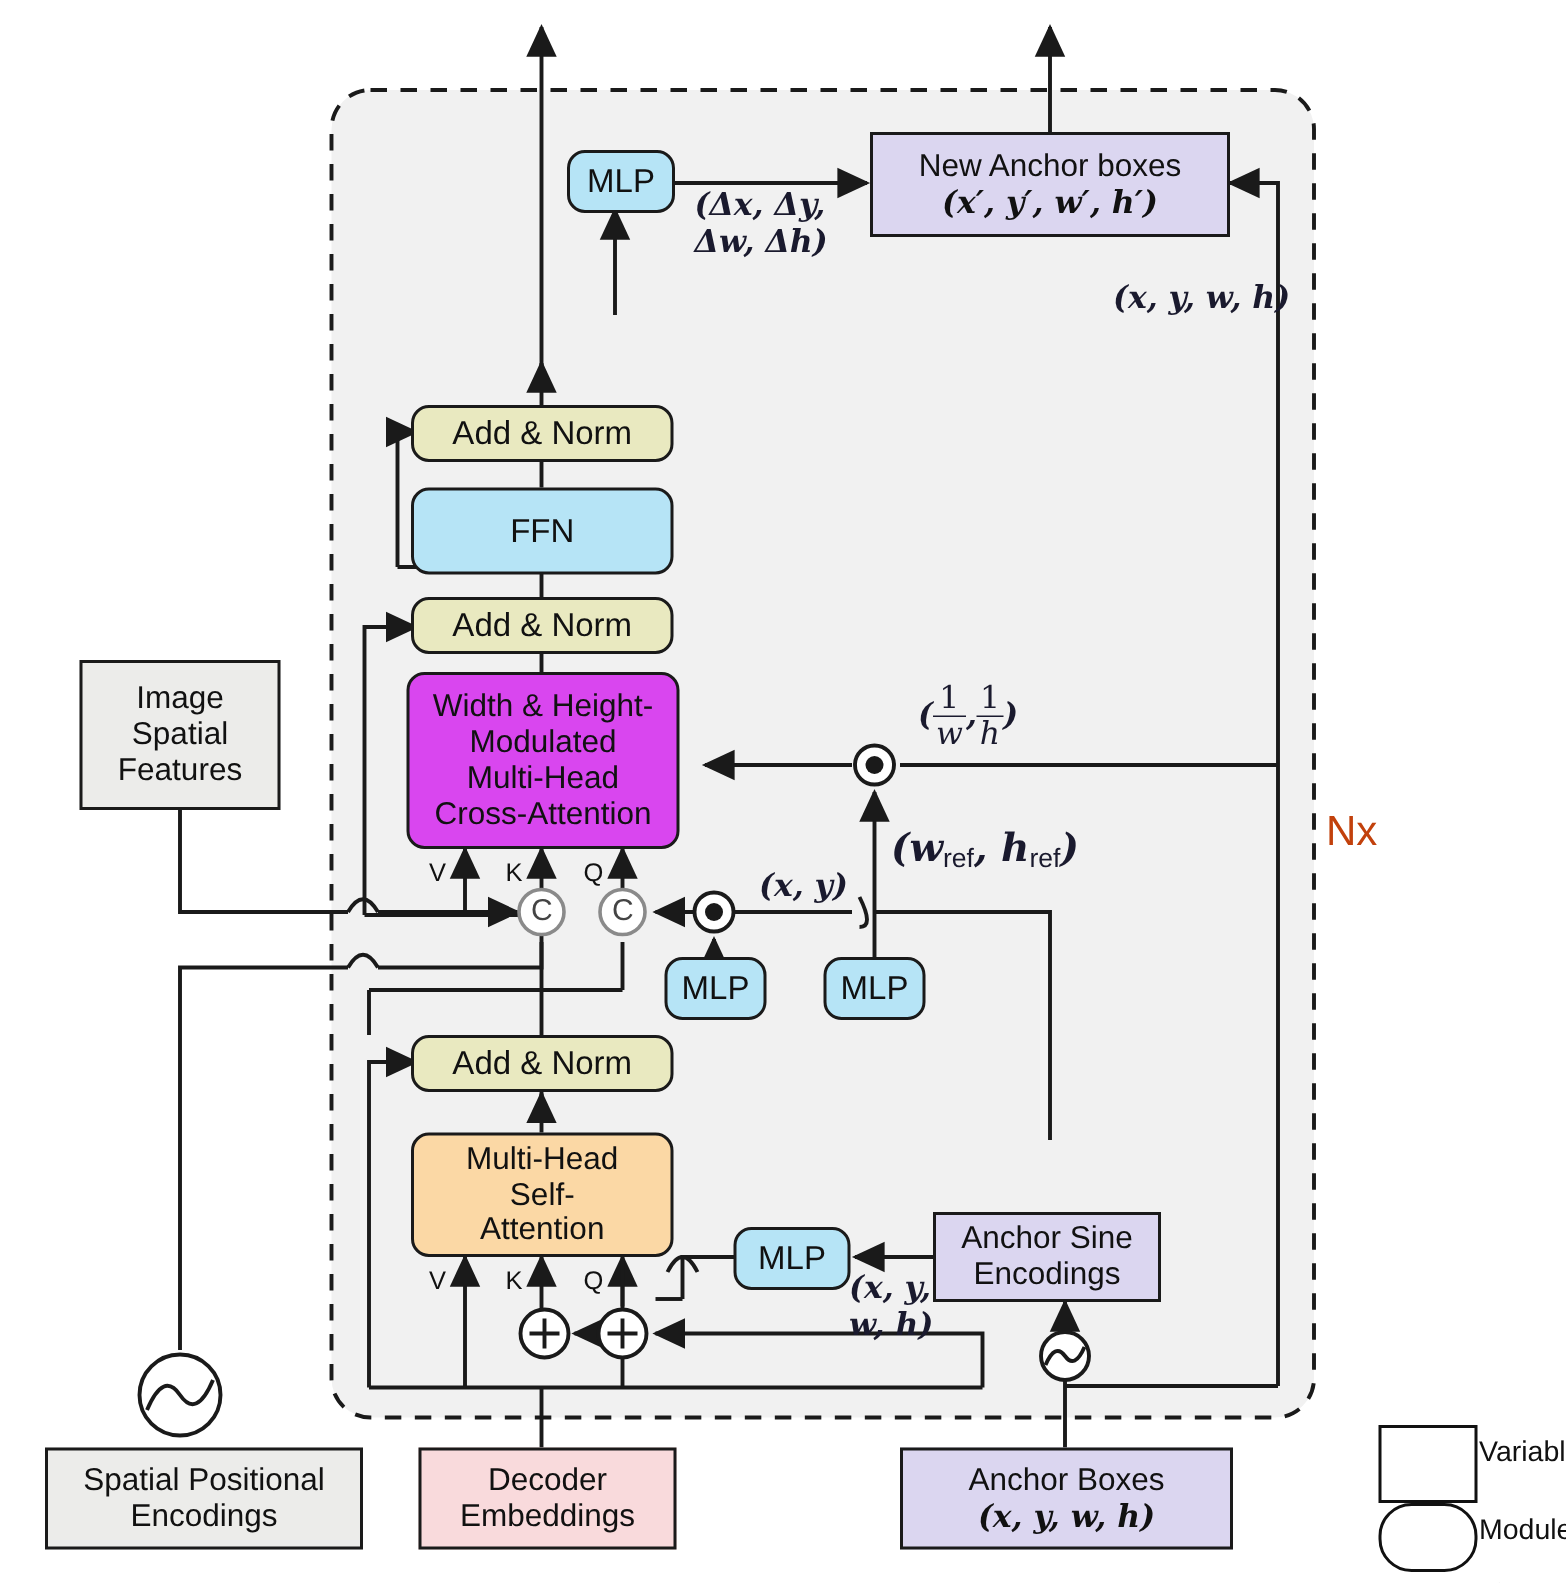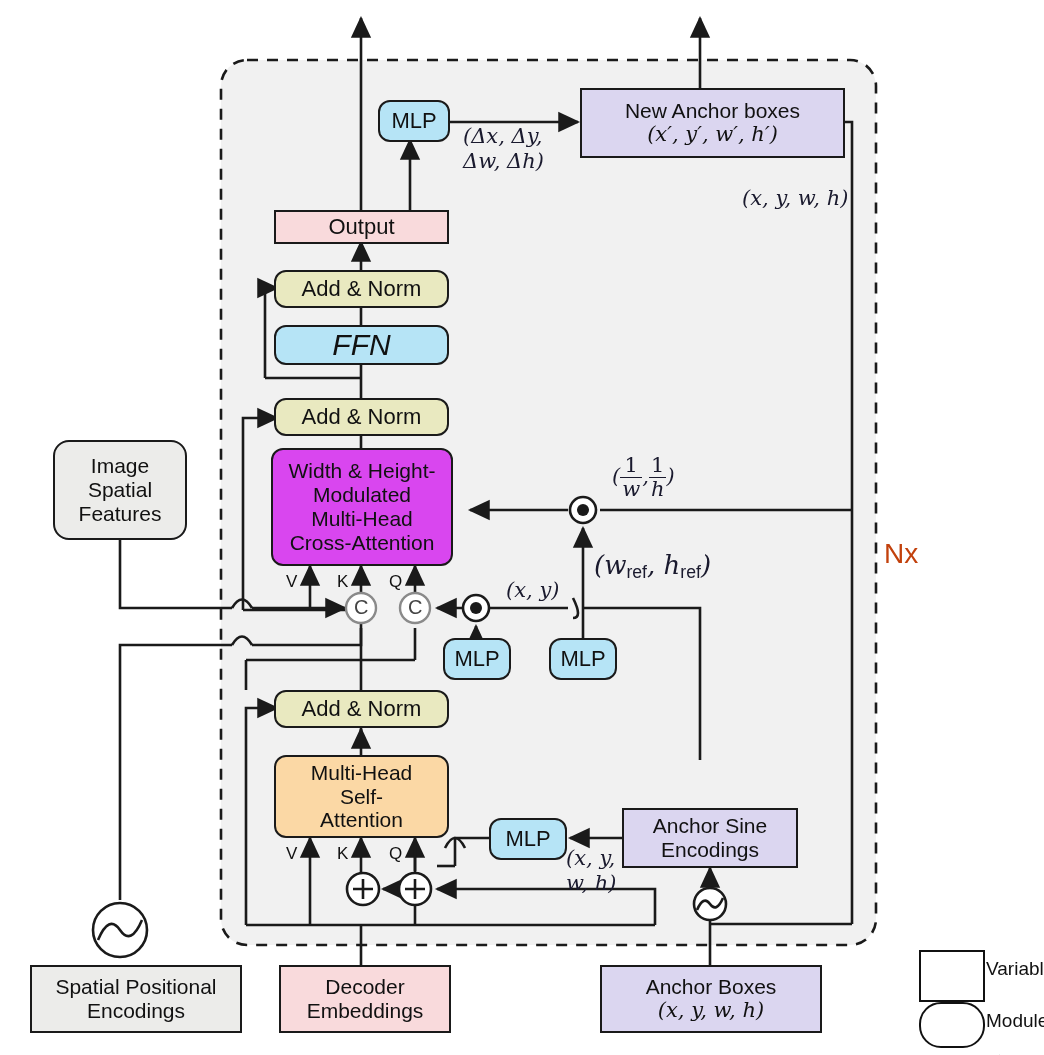--- a/index.html
+++ b/index.html
@@ -5,21 +5,21 @@
   html,body{margin:0;padding:0;background:#fff;}
   body{font-family:"Liberation Sans",sans-serif;}
   #stage{position:relative;width:1044px;height:1055px;background:#ffffff;overflow:hidden;padding-left:40px;}
   svg#wires{position:absolute;left:0;top:0;width:1044px;height:1055px;}
   .box{position:absolute;box-sizing:border-box;border:2px solid #1a1a1a;
        display:flex;flex-direction:column;align-items:center;justify-content:center;
        text-align:center;color:#111;line-height:1.14;}
   .var{border-radius:0;}
   .mod{border-radius:12px;}
   .lbl{position:absolute;color:#1a1a2e;line-height:1.18;white-space:nowrap;}
-  .mathi{font-family:"DejaVu Serif",serif;font-style:italic;}
+  .mathi{font-family:"DejaVu Serif",serif;font-style:italic;font-weight:bold;}
   .frac{display:inline-block;vertical-align:middle;text-align:center;font-family:"DejaVu Serif",serif;}
   .frac .num{display:block;font-style:normal;line-height:1;padding:0 2px;}
   .frac .bar{display:block;border-top:1.6px solid #1a1a2e;margin:1px 0;}
   .frac .den{display:block;font-style:italic;line-height:1;padding:0 2px;}
   .sub{font-size:0.68em;vertical-align:-0.22em;font-style:normal;}
   .portlbl{position:absolute;font-size:17px;color:#111;}
   .legend-sq{position:absolute;border:2px solid #111;background:#fff;}
   .legend-rd{position:absolute;border:2px solid #111;background:#fff;border-radius:22px;}
   .wm{position:absolute;color:#b9b9b9;font-size:17px;letter-spacing:.5px;}
 </style>
@@ -154,49 +154,46 @@
     <g fill="none" stroke="#1a1a1a" stroke-width="2.6">
       <path d="M98,940 q11,-26 22,-10 q11,16 22,-10"></path>
       <path d="M697,910 q6.5,-15 13,-6 q6.5,9 13,-6"></path>
     </g>
   </svg>
 
   <div class="box mod" style="left:378px;top:100px;width:72px;height:42px;background:#B6E4F6;font-size:22px;">
     <span>MLP</span>
   </div>
 
-  <div class="box var" style="left:580px;top:88px;width:265px;height:70px;background:#DBD6F0;font-size:21px;">
+  <div class="box var" style="left:580px;top:88px;width:240px;height:70px;background:#DBD6F0;font-size:21px;">
     <span>New Anchor boxes</span>
     <span class="mathi" style="font-size:21px;">(x′, y′, w′, h′)</span>
   </div>
 
-  <div class="box var" style="left:274px;top:210px;width:175px;height:34px;background:#F9DADC;font-size:22px;">
-    <span>Output</span>
-  </div>
 
   <div class="box mod" style="left:274px;top:270px;width:175px;height:38px;background:#E9E9C0;font-size:22px;">
     <span>Add &amp; Norm</span>
   </div>
 
-  <div class="box mod" style="left:274px;top:325px;width:175px;height:40px;background:#B6E4F6;font-size:30px;font-style:italic;">
+  <div class="box mod" style="left:274px;top:325px;width:175px;height:58px;background:#B6E4F6;font-size:22px;">
     <span>FFN</span>
   </div>
 
   <div class="box mod" style="left:274px;top:398px;width:175px;height:38px;background:#E9E9C0;font-size:22px;">
     <span>Add &amp; Norm</span>
   </div>
 
   <div class="box mod" style="left:271px;top:448px;width:182px;height:118px;background:#d946ef;font-size:21px;">
     <span>Width &amp; Height-</span>
     <span>Modulated</span>
     <span>Multi-Head</span>
     <span>Cross-Attention</span>
   </div>
 
-  <div class="box var" style="left:53px;top:440px;width:134px;height:100px;background:#ECECEA;font-size:21px;border-radius:16px;">
+  <div class="box var" style="left:53px;top:440px;width:134px;height:100px;background:#ECECEA;font-size:21px;">
     <span>Image</span>
     <span>Spatial</span>
     <span>Features</span>
   </div>
 
   <div class="box mod" style="left:443px;top:638px;width:68px;height:42px;background:#B6E4F6;font-size:22px;">
     <span>MLP</span>
   </div>
 
   <div class="box mod" style="left:549px;top:638px;width:68px;height:42px;background:#B6E4F6;font-size:22px;">
@@ -210,21 +207,21 @@
   <div class="box mod" style="left:274px;top:755px;width:175px;height:83px;background:#FBD8A5;font-size:21px;">
     <span>Multi-Head</span>
     <span>Self-</span>
     <span>Attention</span>
   </div>
 
   <div class="box mod" style="left:489px;top:818px;width:78px;height:42px;background:#B6E4F6;font-size:22px;">
     <span>MLP</span>
   </div>
 
-  <div class="box var" style="left:622px;top:808px;width:176px;height:60px;background:#DBD6F0;font-size:21px;">
+  <div class="box var" style="left:622px;top:808px;width:152px;height:60px;background:#DBD6F0;font-size:21px;">
     <span>Anchor Sine</span>
     <span>Encodings</span>
   </div>
 
   <div class="box var" style="left:14px;top:965px;width:212px;height:68px;background:#ECECEA;font-size:21px;margin-left:16px;">
     <span>Spatial Positional</span>
     <span>Encodings</span>
   </div>
 
   <div class="box var" style="left:279px;top:965px;width:172px;height:68px;background:#F9DADC;font-size:21px;">

